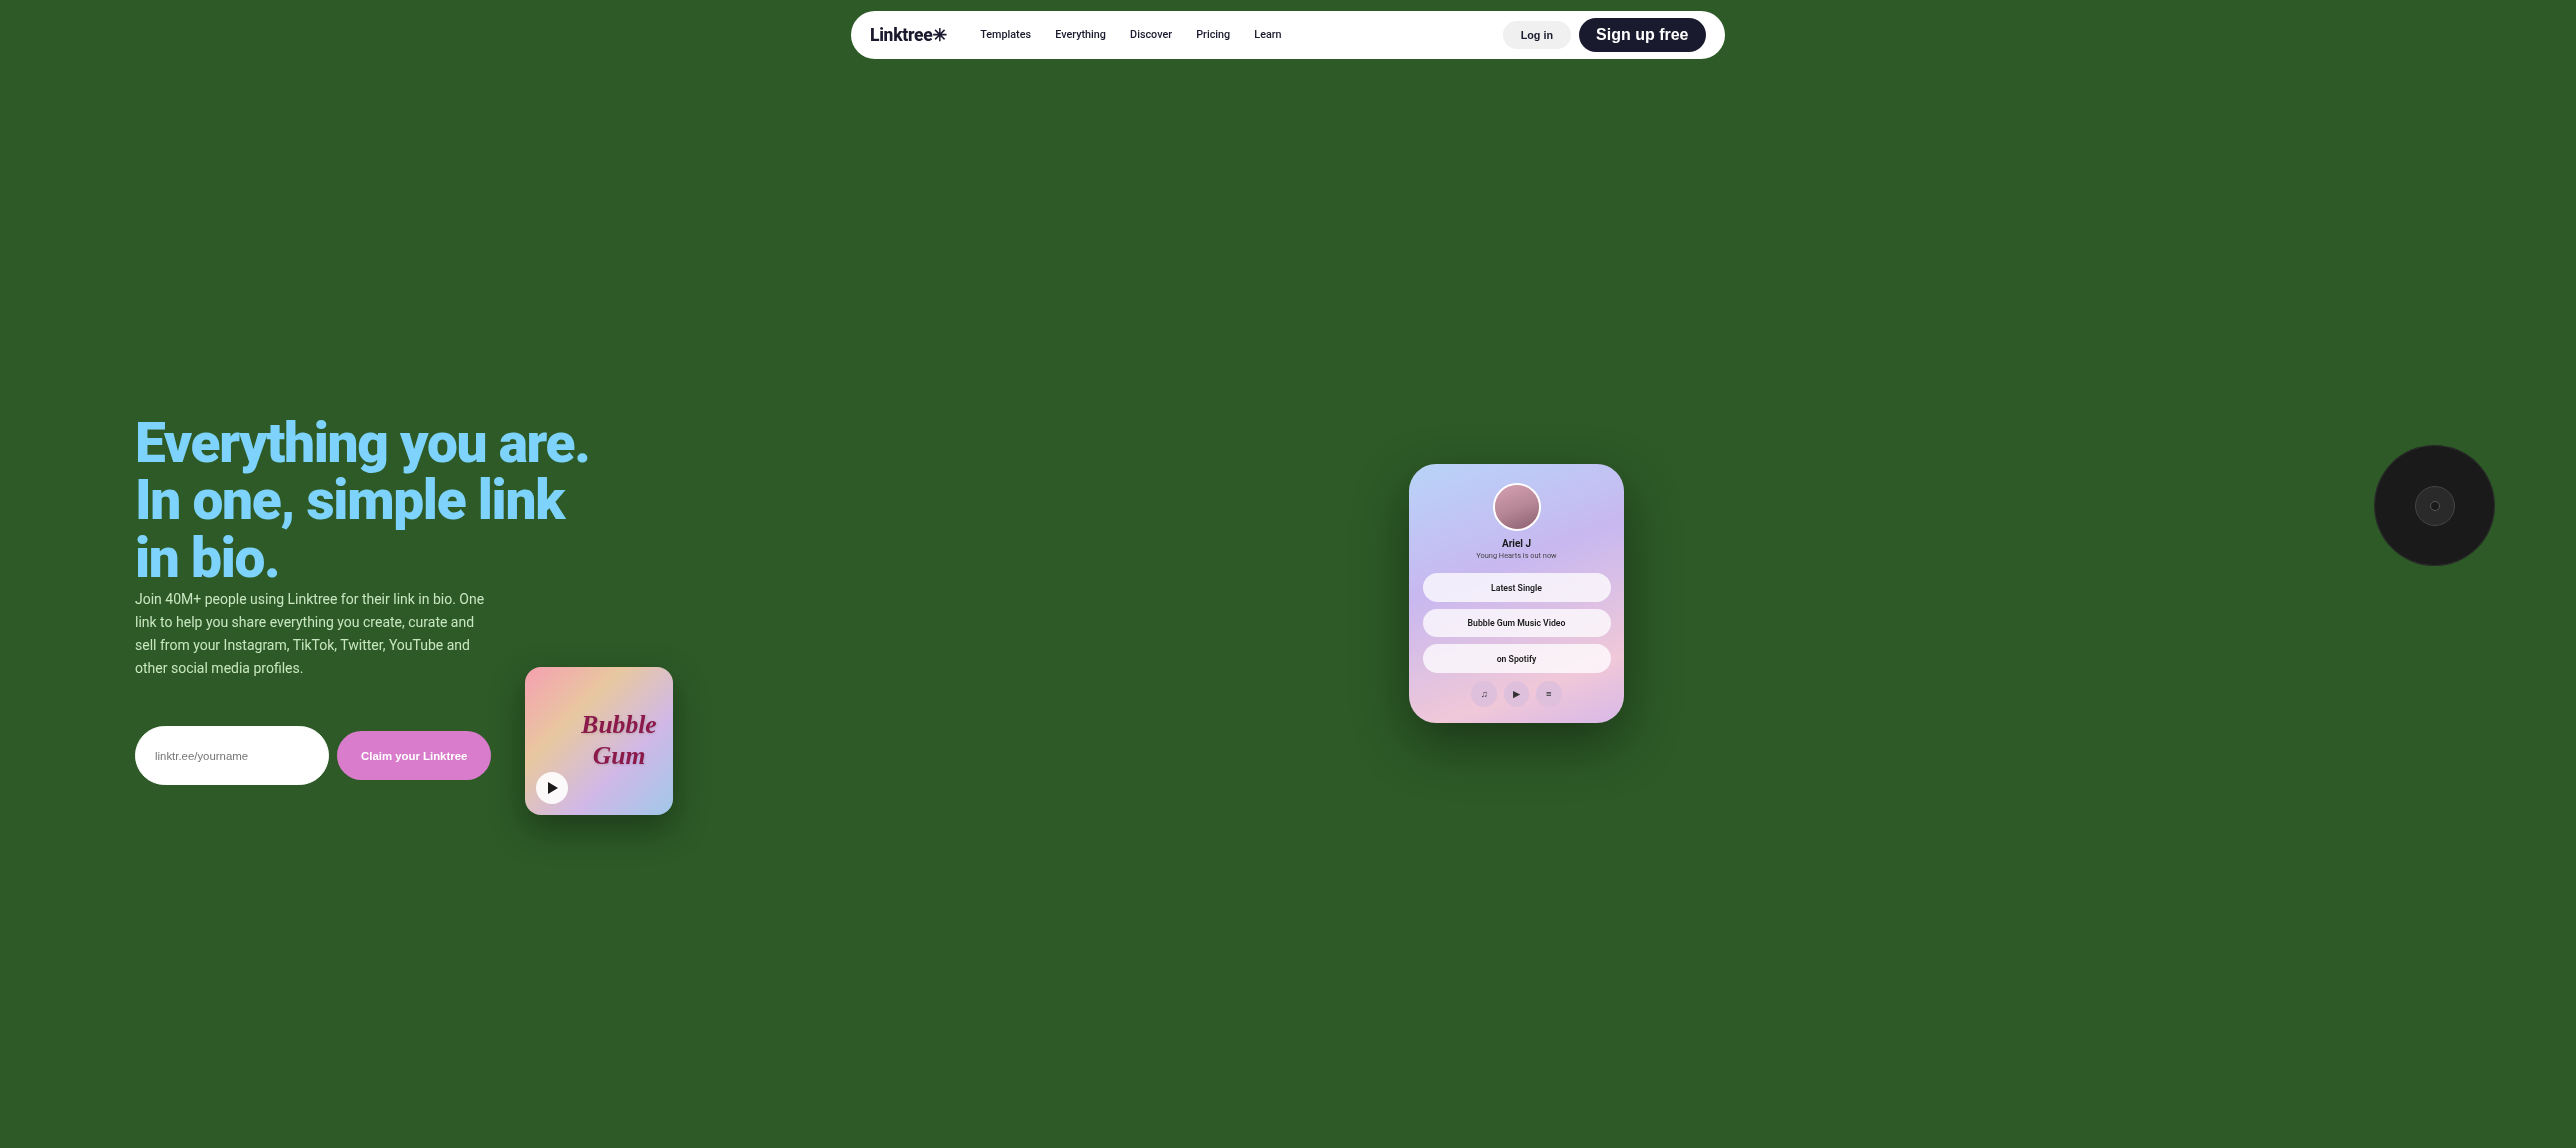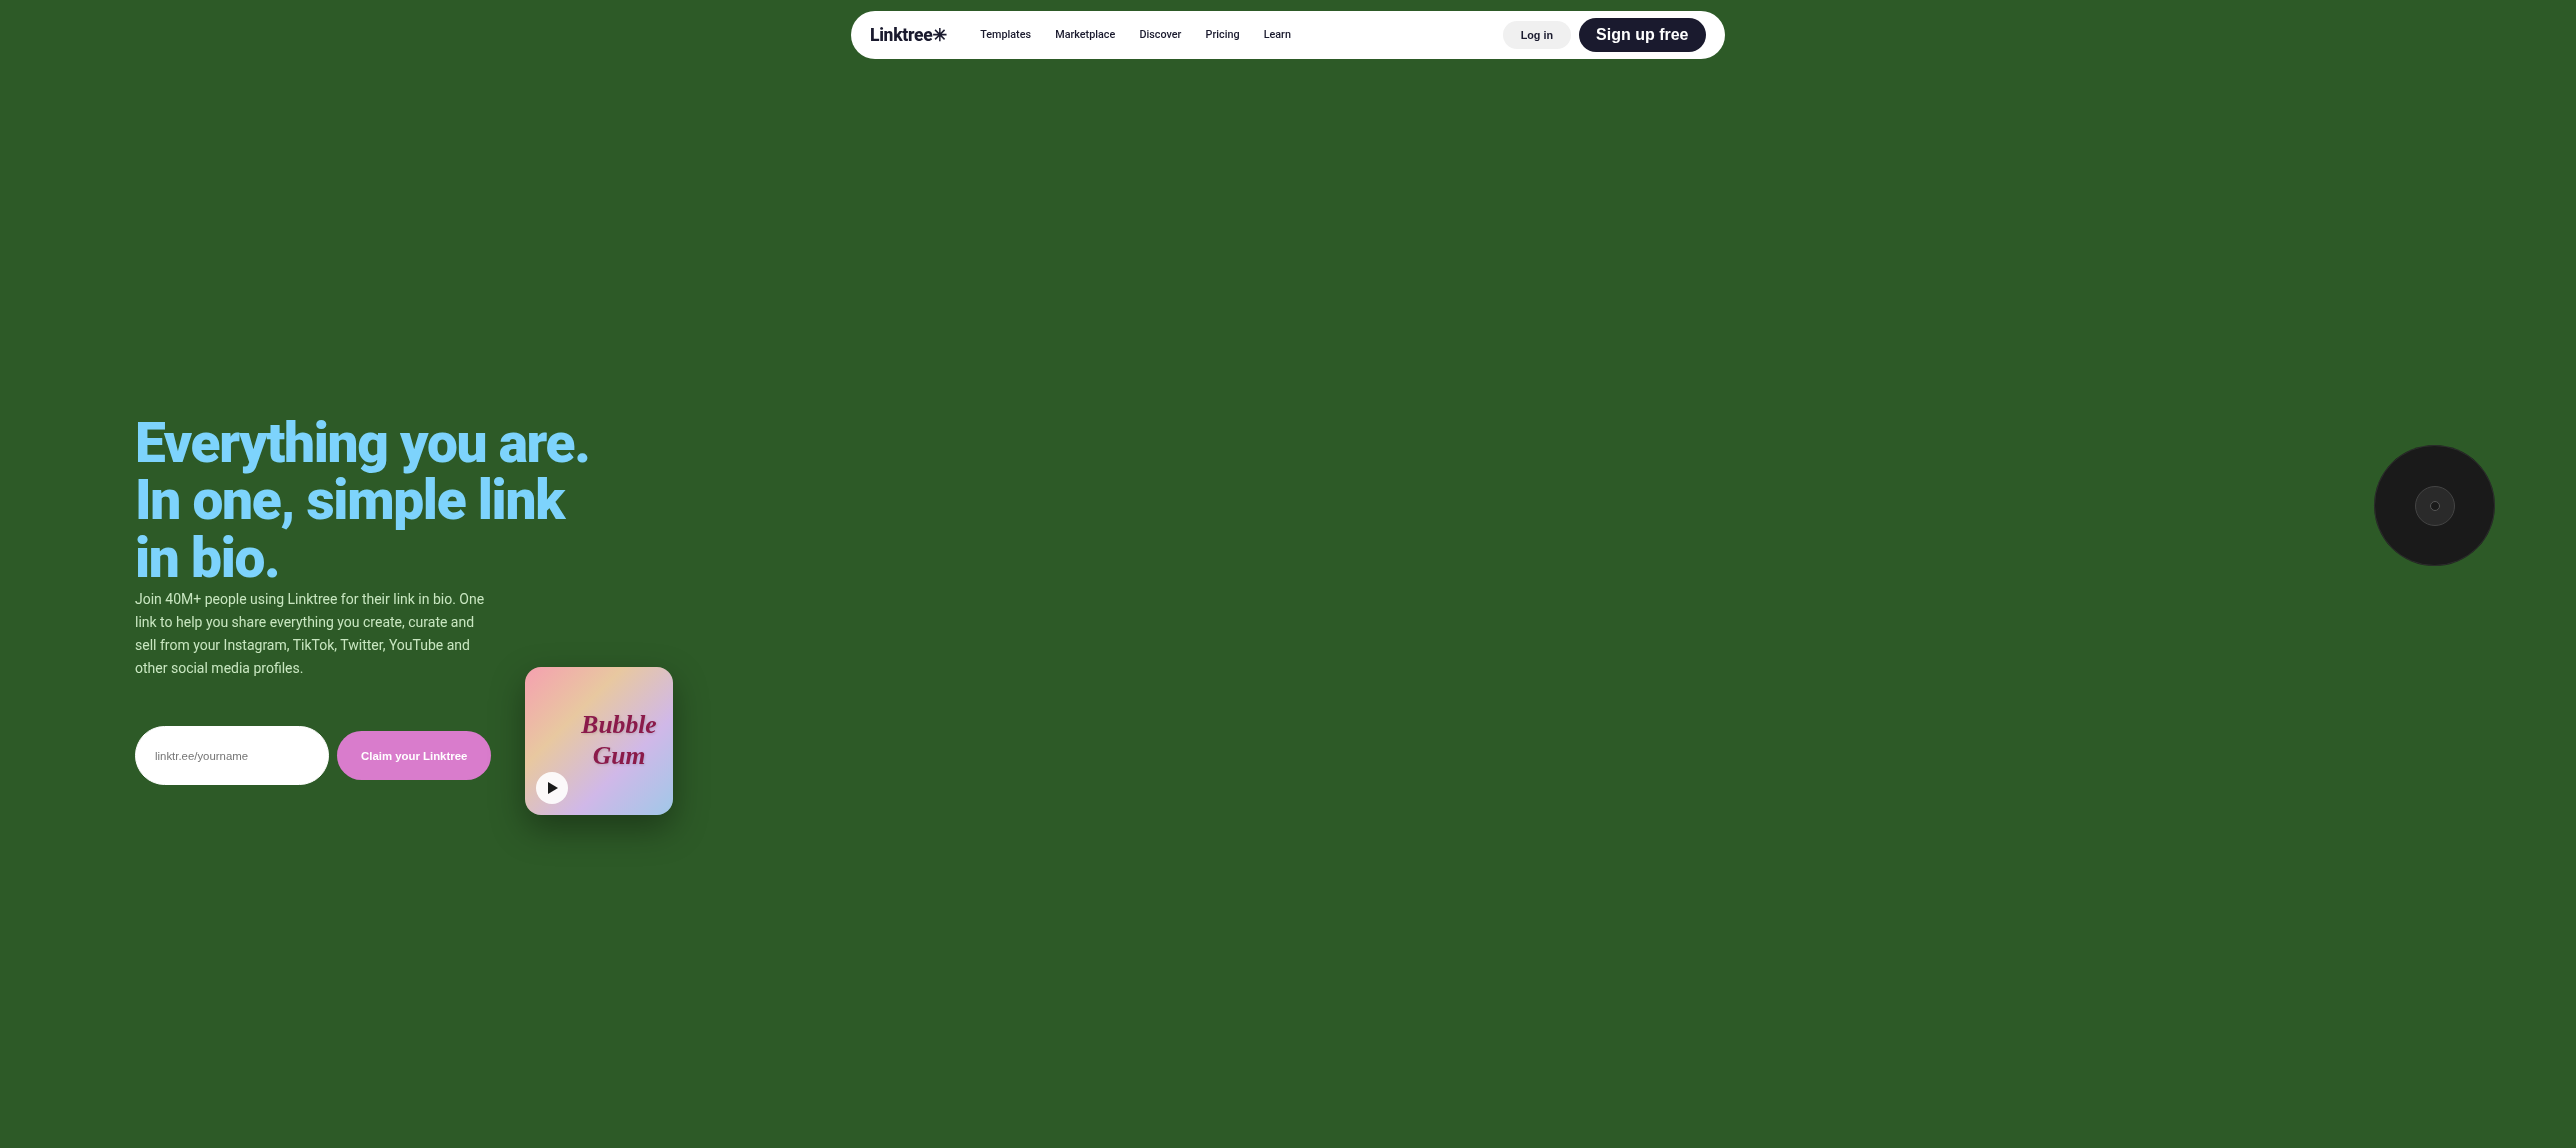--- a/index.html
+++ b/index.html
@@ -358,21 +358,21 @@
   </style>
 </head>
 <body>
 
 <div class="navbar-wrapper">
   <nav class="navbar">
     <div class="navbar-left">
       <div class="logo">Linktree✳</div>
       <ul class="nav-links">
         <li><a href="#">Templates</a></li>
-        <li><a href="#">Marketplace</a></li>
+        <li><a href="#">Everything</a></li>
         <li><a href="#">Discover</a></li>
         <li><a href="#">Pricing</a></li>
         <li><a href="#">Learn</a></li>
       </ul>
     </div>
     <div class="navbar-right">
       <button class="btn-login">Log in</button>
       <button class="btn-signup">Sign up free</button>
     </div>
   </nav>
@@ -392,20 +392,41 @@
     </div>
   </div>
 
   <div class="hero-right">
 
     <div class="vinyl-record">
       <div class="vinyl-inner"></div>
       <div class="vinyl-grooves"></div>
     </div>
 
+    <div class="phone-mockup">
+      <div class="phone-frame">
+        <div class="profile-section">
+          <div class="profile-avatar">
+            <div class="avatar-face"></div>
+          </div>
+          <div class="profile-name">Ariel J</div>
+          <div class="profile-bio">Young Hearts is out now</div>
+        </div>
+
+        <div class="link-button">Latest Single</div>
+        <div class="link-button">Bubble Gum Music Video</div>
+        <div class="link-button">on Spotify</div>
+
+        <div class="social-icons-row">
+          <div class="social-icon-circle">♫</div>
+          <div class="social-icon-circle">▶</div>
+          <div class="social-icon-circle">≡</div>
+        </div>
+      </div>
+    </div>
 
     <div class="album-card">
       <div class="album-text" style="white-space: pre-line;">Bubble
 Gum</div>
     </div>
 
     <div class="play-button-overlay">
       <div class="play-circle">
         <div class="play-triangle"></div>
       </div>

